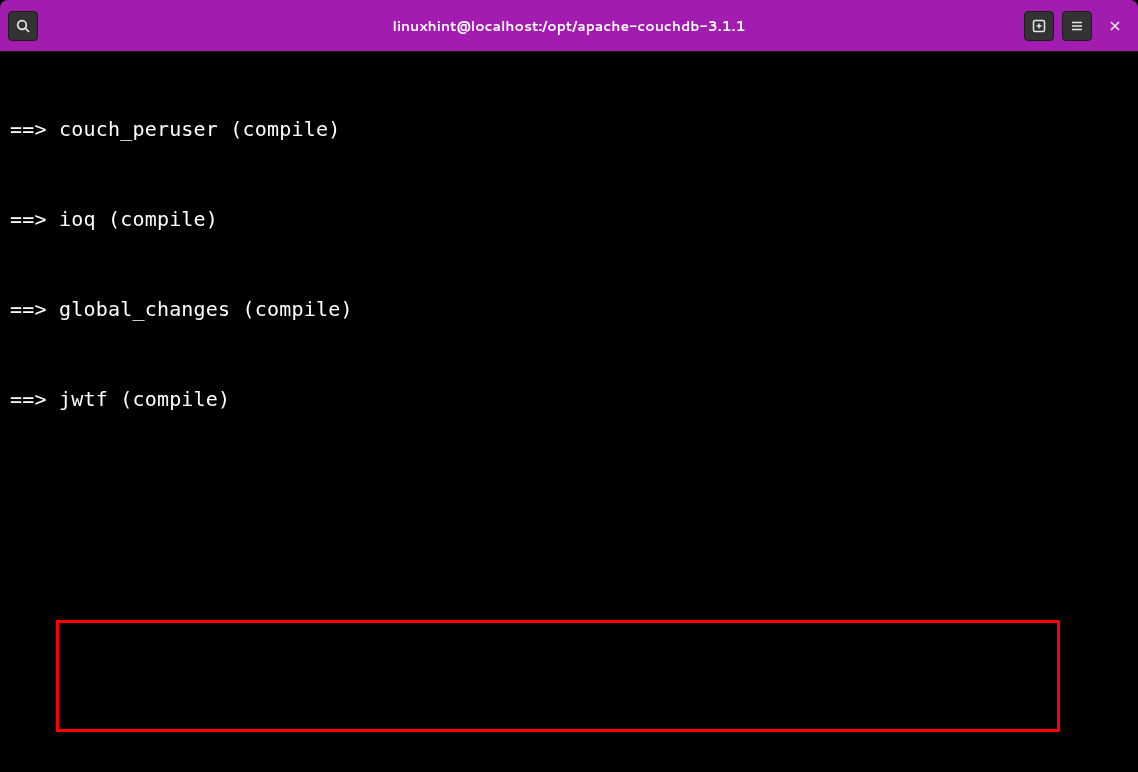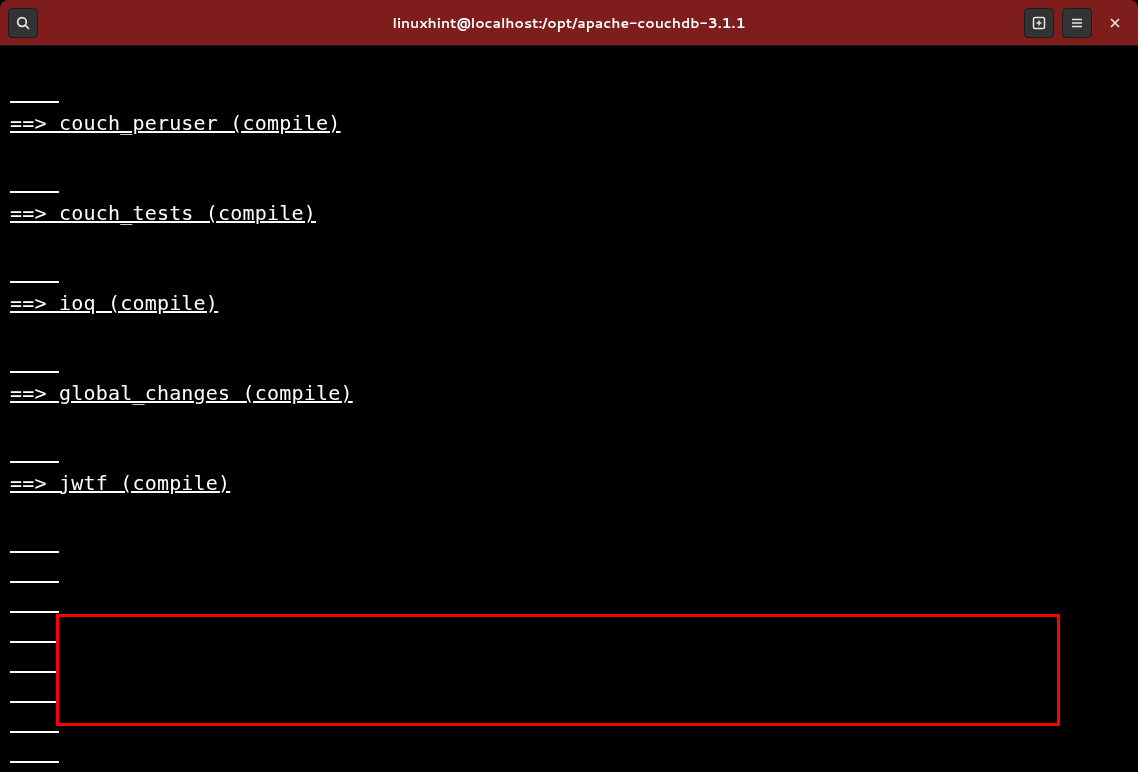--- a/index.html
+++ b/index.html
@@ -13,22 +13,22 @@
   .window {
     width: 100%;
     height: 100%;
     background: #000;
     display: flex;
     flex-direction: column;
     border-radius: 8px 8px 0 0;
     overflow: hidden;
   }
   .titlebar {
-    height: 46px;
-    background: #7f1d1d;
+    height: 52px;
+    background: #a21caf;
     display: flex;
     align-items: center;
     padding: 0 8px;
     position: relative;
     border-bottom: 1px solid #1a1a1a;
   }
   .titlebar-left, .titlebar-right {
     display: flex;
     gap: 8px;
     align-items: center;
@@ -62,21 +62,20 @@
     flex: 1;
     background: #000000;
     color: #ffffff;
     font-size: 20px;
     line-height: 30px;
     padding: 2px 10px 12px 10px;
     white-space: pre;
     overflow: hidden;
     position: relative;
     letter-spacing: 0.2px;
-    text-decoration: underline;
   }
   .hl-box {
     position: absolute;
     border: 3px solid #ff0000;
     pointer-events: none;
   }
   .line { display:block; }
 </style>
 </head>
 <body>
@@ -122,21 +121,20 @@
             <line x1="4" y1="4" x2="12" y2="12"></line>
             <line x1="12" y1="4" x2="4" y2="12"></line>
           </svg>
         </span>
       </div>
     </div>
   </div>
 
   <div class="terminal">
     <span class="line">==&gt; couch_peruser (compile)</span>
-    <span class="line">==&gt; couch_tests (compile)</span>
     <span class="line">==&gt; ioq (compile)</span>
     <span class="line">==&gt; global_changes (compile)</span>
     <span class="line">==&gt; jwtf (compile)</span>
     
     
     
     
     
     
     

